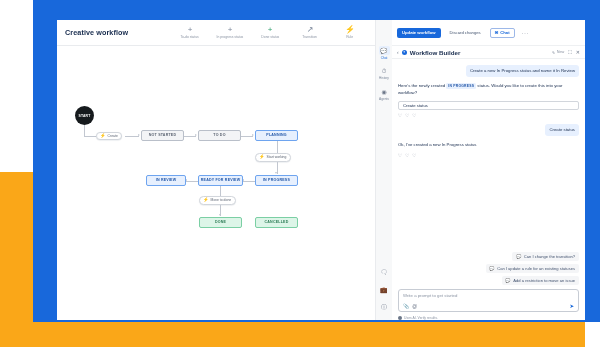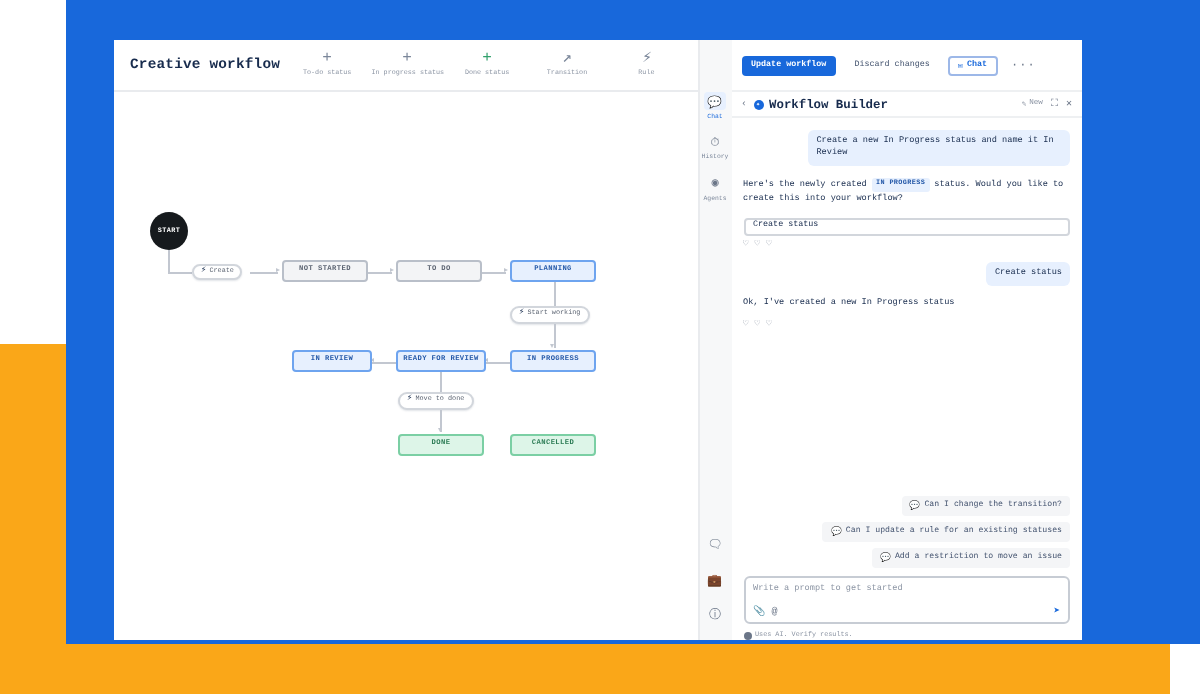--- a/index.html
+++ b/index.html
@@ -20,22 +20,22 @@
     position: absolute; left: 57px; top: 172px; width: 528px; height: 148px;
     background: #ffffff;
   }
   .blue-frame {
     position: absolute; left: 33px; top: 0; width: 567px; height: 322px;
     background: #1868DB;
   }
 
   
   .app {
-    position: absolute; left: 57px; top: 20px; width: 484px; height: 300px;
-    background: #ffffff; display: flex; overflow: hidden; font-family: Liberation Mono, monospace;
+    position: absolute; left: 57px; top: 20px; width: 528px; height: 300px;
+    background: #ffffff; display: flex; overflow: hidden;
   }
 
   
   .canvas-pane { width: 318px; height: 300px; background:#ffffff; display:flex; flex-direction:column; }
   .canvas-header {
     height: 26px; border-bottom: 1px solid #e9ebee;
     display: flex; align-items: center; padding: 0 8px; flex: none;
   }
   .wf-title { font-size: 7.2px; font-weight: 700; color: #172B4D; letter-spacing: .1px; }
   .tool-group { margin-left: auto; display: flex; align-items: flex-start; gap: 6px; padding-bottom:1px;}

